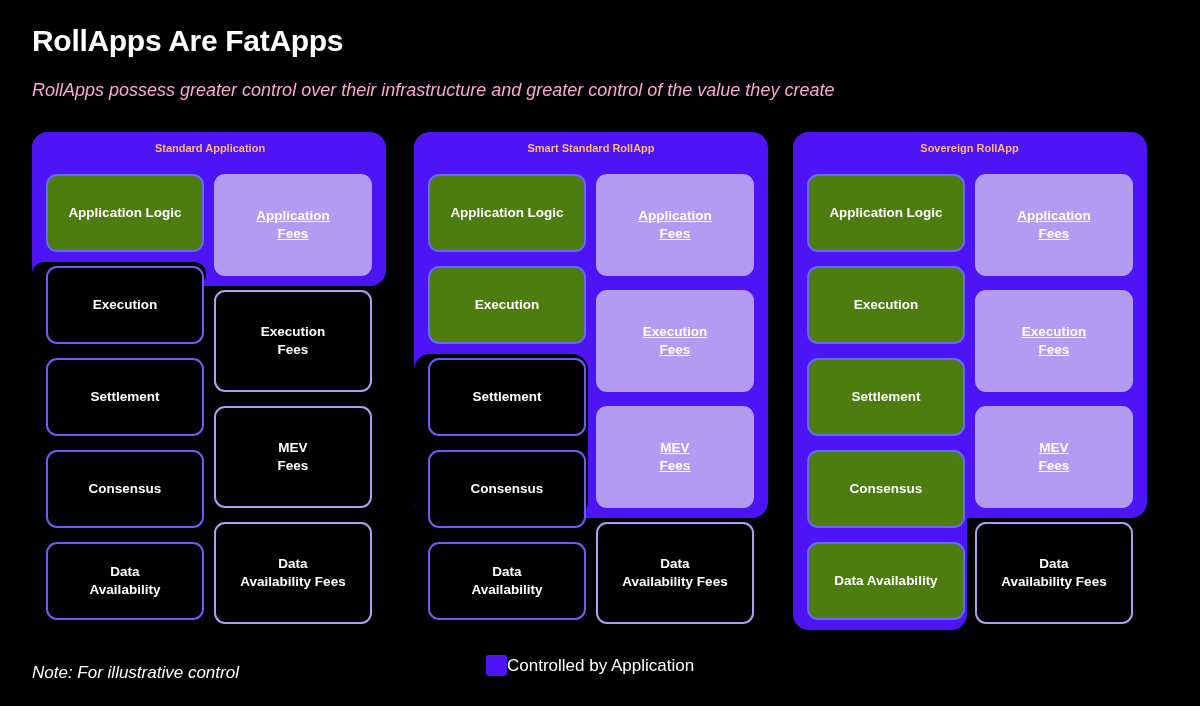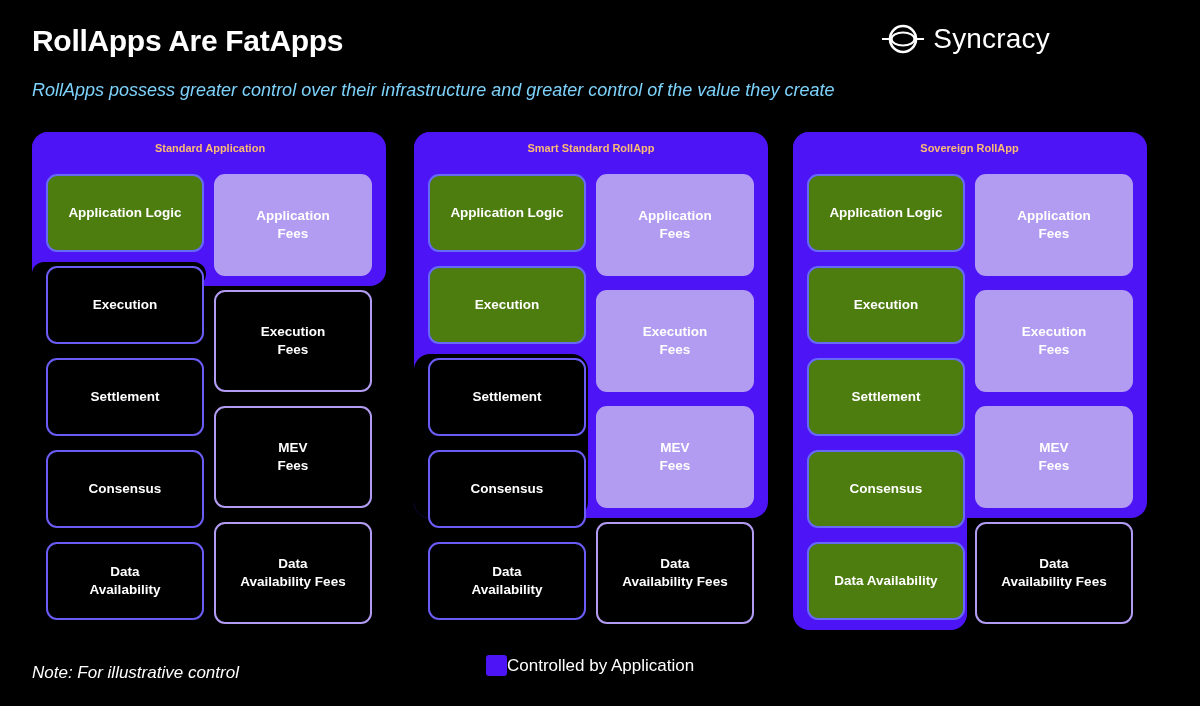--- a/index.html
+++ b/index.html
@@ -13,21 +13,21 @@
 
   
   .title {
     position:absolute; left:32px; top:24px;
     font-size:30px; font-weight:bold; letter-spacing:-.3px;
     color:#ffffff;
   }
   .subtitle {
     position:absolute; left:32px; top:80px;
     font-size:18px; font-style:italic; font-weight:400;
-    color:#7dd3fc; white-space:nowrap;
+    color:#f9a8d4; white-space:nowrap;
   }
 
   
   .logo { position:absolute; right:26px; top:22px; display:flex; align-items:center; gap:9px; }
   .logo-mark { width:42px; height:34px; }
   .logo-text { font-size:28px; font-weight:400; letter-spacing:.2px; color:#fff; }
 
   
   .col { position:absolute; top:132px; }
   #col-0 { left:32px;  width:356px; }
@@ -47,21 +47,21 @@
     position:absolute; z-index:3;
     border-radius:11px;
     display:flex; align-items:center; justify-content:center;
     text-align:center; line-height:1.35;
     font-size:13.5px; font-weight:bold; color:#ffffff;
     padding:4px 6px;
   }
   
   .v-logic-fill { background:#4d7c0f; border:2px solid #6769f7; }
   .v-logic-out  { background:#000000; border:2.5px solid #6a5cf5; }
-  .v-fees-fill  { background:#b29cf2; border:2px solid #b29cf2; }
+  .v-fees-fill  { background:#b29cf2; border:2px solid #b29cf2;text-decoration:underline; }
   .v-fees-out   { background:#000000; border:2.5px solid #b29cf2; }
 
   
   .note {
     position:absolute; left:32px; top:663px;
     font-size:17px; font-style:italic; color:#ffffff;
   }
   .legend {
     position:absolute; left:486px; top:655px;
     display:flex; align-items:center; gap:0;
@@ -70,28 +70,20 @@
   .legend-label { font-size:17px; color:#ffffff; }
 </style>
 </head>
 <body>
 
 <div class="page">
 
   <div class="title">RollApps Are FatApps</div>
   <div class="subtitle">RollApps possess greater control over their infrastructure and greater control of the value they create</div>
 
-  <div class="logo">
-    <svg class="logo-mark" viewBox="0 0 42 34">
-      <line x1="0" y1="17" x2="42" y2="17" stroke="#fff" stroke-width="2"></line>
-      <circle cx="21" cy="17" r="13" fill="#000" stroke="#fff" stroke-width="2.6"></circle>
-      <ellipse cx="21" cy="17" rx="11.5" ry="6.5" fill="none" stroke="#fff" stroke-width="2.2"></ellipse>
-    </svg>
-    <span class="logo-text">Syncracy</span>
-  </div>
 
   <div class="col" id="col-0">
       <div class="backdrop" style="left: 0px; top: 0px; width: 174px; height: 130px;"></div>
       <div class="backdrop" style="left: 0px; top: 0px; width: 354px; height: 154px;"></div>
       <div class="backdrop" style="background: rgb(0, 0, 0); left: 0px; top: 130px; width: 174px; height: 24px;"></div>
       <div class="col-title">Standard Application</div>
       <div class="box v-logic-fill" style="left: 14px; top: 42px; width: 158px; height: 78px; white-space: pre-line;">Application Logic</div>
       <div class="box v-logic-out" style="left: 14px; top: 134px; width: 158px; height: 78px; white-space: pre-line;">Execution</div>
       <div class="box v-logic-out" style="left: 14px; top: 226px; width: 158px; height: 78px; white-space: pre-line;">Settlement</div>
       <div class="box v-logic-out" style="left: 14px; top: 318px; width: 158px; height: 78px; white-space: pre-line;">Consensus</div>

